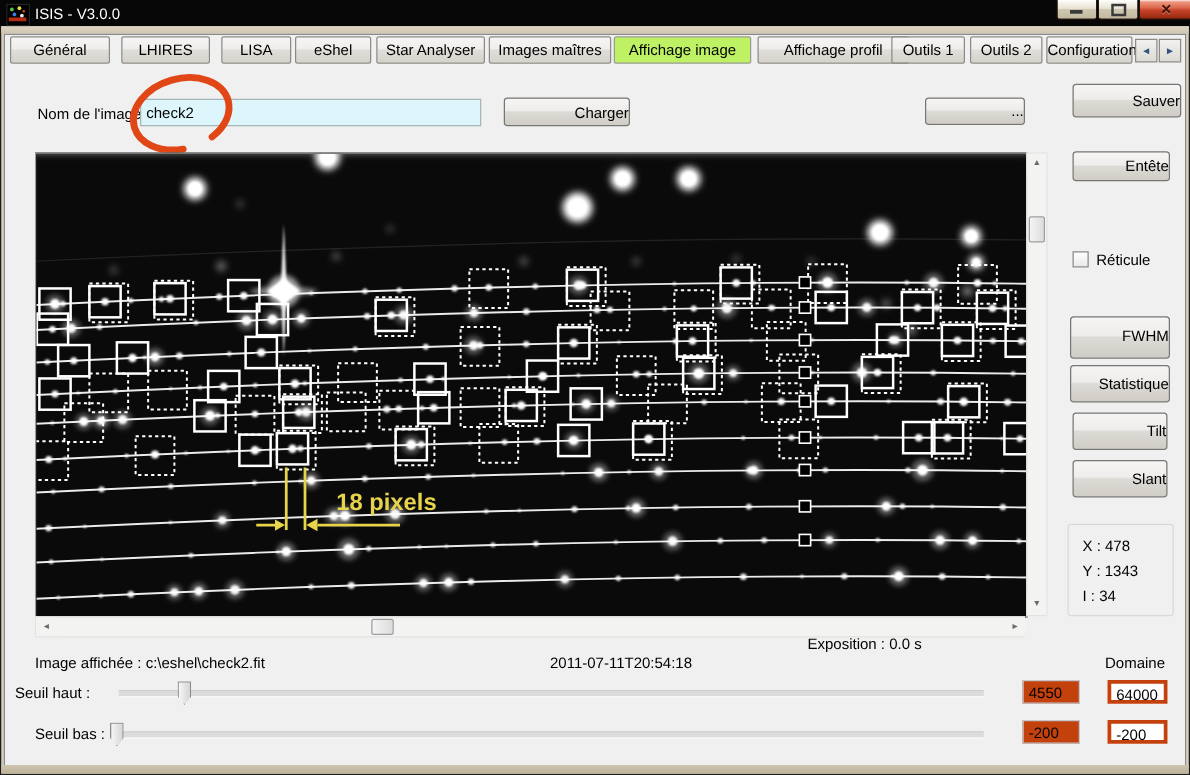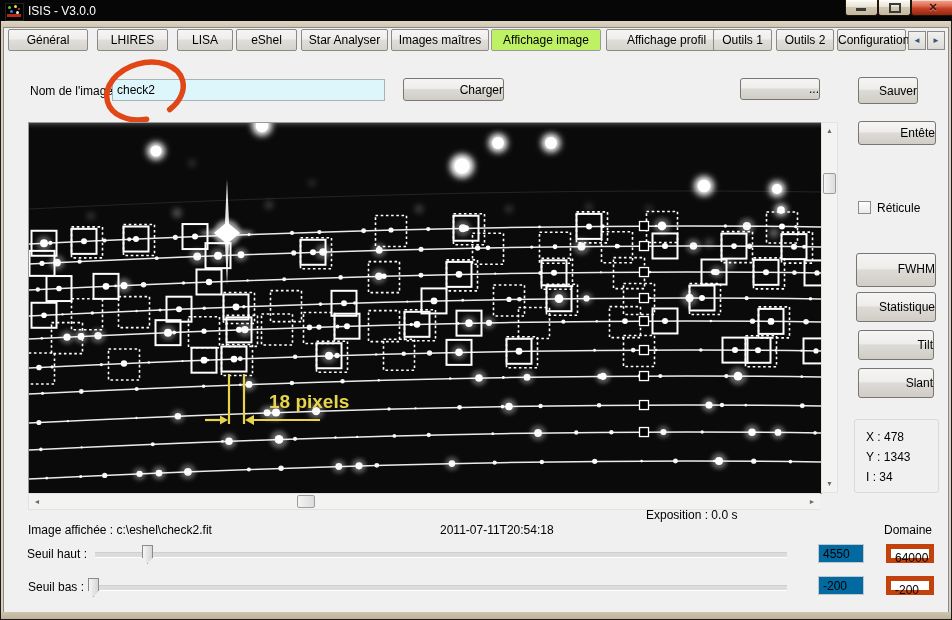--- a/index.html
+++ b/index.html
@@ -35,22 +35,22 @@
   .tab.selected{background:#bef264;border-color:#9a9a96;}
   .tab-arrow{top:31px;height:19px;width:18px;line-height:18px;text-align:center;
     background:linear-gradient(#f2f1ef,#dcdad4);border:1px solid #8b8a86;box-sizing:border-box;
     color:#33557f;font-size:8px;cursor:default;}
   
   .btn{background:linear-gradient(#f6f5f3,#eeedeb 45%,#dddbd6 50%,#d0cdc6);
     border:1px solid #777673;border-radius:3px;box-sizing:border-box;
     text-align:right;cursor:default;}
   .lbl{white-space:nowrap;}
   .field{box-sizing:border-box;font-size:12px;padding-left:4px;background:#fff;}
-  .field.ro{border:1px solid #c3c7cc;background:#0369a1;}
-  .field.rw{border:5px solid #c2410c;}
+  .field.ro{border:1px solid #c3c7cc;background:#c2410c;}
+  .field.rw{border:3px solid #c2410c;}
   
   #image-name-input{left:112px;top:79px;width:273px;height:22px;border:1px solid #a9b4b8;
     background:#ddf6fb;line-height:20px;}
   #red-circle{left:93px;top:52px;width:110px;height:80px;pointer-events:none;}
   
   #image-area{left:28px;top:122px;width:792px;height:370px;background:#0a0a0a;overflow:hidden;border:1px solid #9a9a9a;box-sizing:content-box;}
   .sb-track{background:#f3f3f1;border:1px solid #e2e2e0;box-sizing:border-box;}
   .sb-btn{position:absolute;background:#f3f3f1;color:#6c6c6c;text-align:center;cursor:default;}
   .sb-thumb{position:absolute;background:linear-gradient(90deg,#f4f4f4,#dcdcdc);
     border:1px solid #9d9d9d;border-radius:2px;box-sizing:border-box;cursor:default;}
@@ -106,21 +106,21 @@
 <div class="abs tab-arrow" style="left:908px">◄</div>
 <div class="abs tab-arrow" style="left:927px">►</div>
 
 <div class="abs lbl" style="left:30px;top:84px">Nom de l'image :</div>
 <div class="abs field" id="image-name-input">check2</div>
 <svg class="abs" id="red-circle" viewBox="0 0 110 80">
   <ellipse cx="52" cy="39" rx="39" ry="28" fill="none" stroke="#e04616" stroke-width="5.5" stroke-linecap="round" pathLength="100" stroke-dasharray="88 12" stroke-dashoffset="-28" transform="rotate(-16 52 39)"></ellipse>
 </svg>
 <div class="abs btn" style="left:403px;top:78px;width:101px;height:23px;line-height:22px">Charger</div>
 <div class="abs btn" style="left:740px;top:78px;width:80px;height:22px;line-height:20px">...</div>
-<div class="abs btn" style="left:858px;top:77px;width:60px;height:27px;line-height:26px">Sauver</div>
+<div class="abs btn" style="left:858px;top:67px;width:87px;height:27px;line-height:26px">Sauver</div>
 <div class="abs btn" style="left:858px;top:121px;width:78px;height:24px;line-height:23px">Entête</div>
 
 <div class="abs" id="image-area"><svg viewBox="0 0 792 370" width="100%" height="100%">
       <defs>
         <filter id="fB" x="-120%" y="-120%" width="340%" height="340%">
           <feGaussianBlur stdDeviation="3"></feGaussianBlur>
         </filter>
         <filter id="fG" x="-120%" y="-120%" width="340%" height="340%">
           <feGaussianBlur stdDeviation="2.2"></feGaussianBlur>
         </filter>
@@ -602,21 +602,21 @@
   <div>X : 478</div>
   <div>Y : 1343</div>
   <div>I : 34</div>
 </div>
 
 <div class="abs lbl" style="left:28px;top:523px">Image affichée : c:\eshel\check2.fit</div>
 <div class="abs lbl" style="left:440px;top:523px">2011-07-11T20:54:18</div>
 <div class="abs lbl" style="left:646px;top:508px">Exposition : 0.0 s</div>
 <div class="abs lbl" style="left:884px;top:523px">Domaine</div>
 
-<div class="abs lbl" style="left:27px;top:547px">Seuil haut :</div>
+<div class="abs lbl" style="left:12px;top:547px">Seuil haut :</div>
 <div class="abs slider-track" style="left:95px;top:552px;width:692px"></div>
 <div class="abs slider-thumb" style="left:142px;top:545px"></div>
 <div class="abs field ro valbox" style="left:818px;top:544px;width:46px">4550</div>
 <div class="abs field rw valbox" style="left:886px;top:544px;width:48px">64000</div>
 
 <div class="abs lbl" style="left:28px;top:580px">Seuil bas :</div>
 <div class="abs slider-track" style="left:88px;top:585px;width:699px"></div>
 <div class="abs slider-thumb" style="left:88px;top:578px"></div>
 <div class="abs field ro valbox" style="left:818px;top:576px;width:46px">-200</div>
 <div class="abs field rw valbox" style="left:886px;top:576px;width:48px">-200</div>

